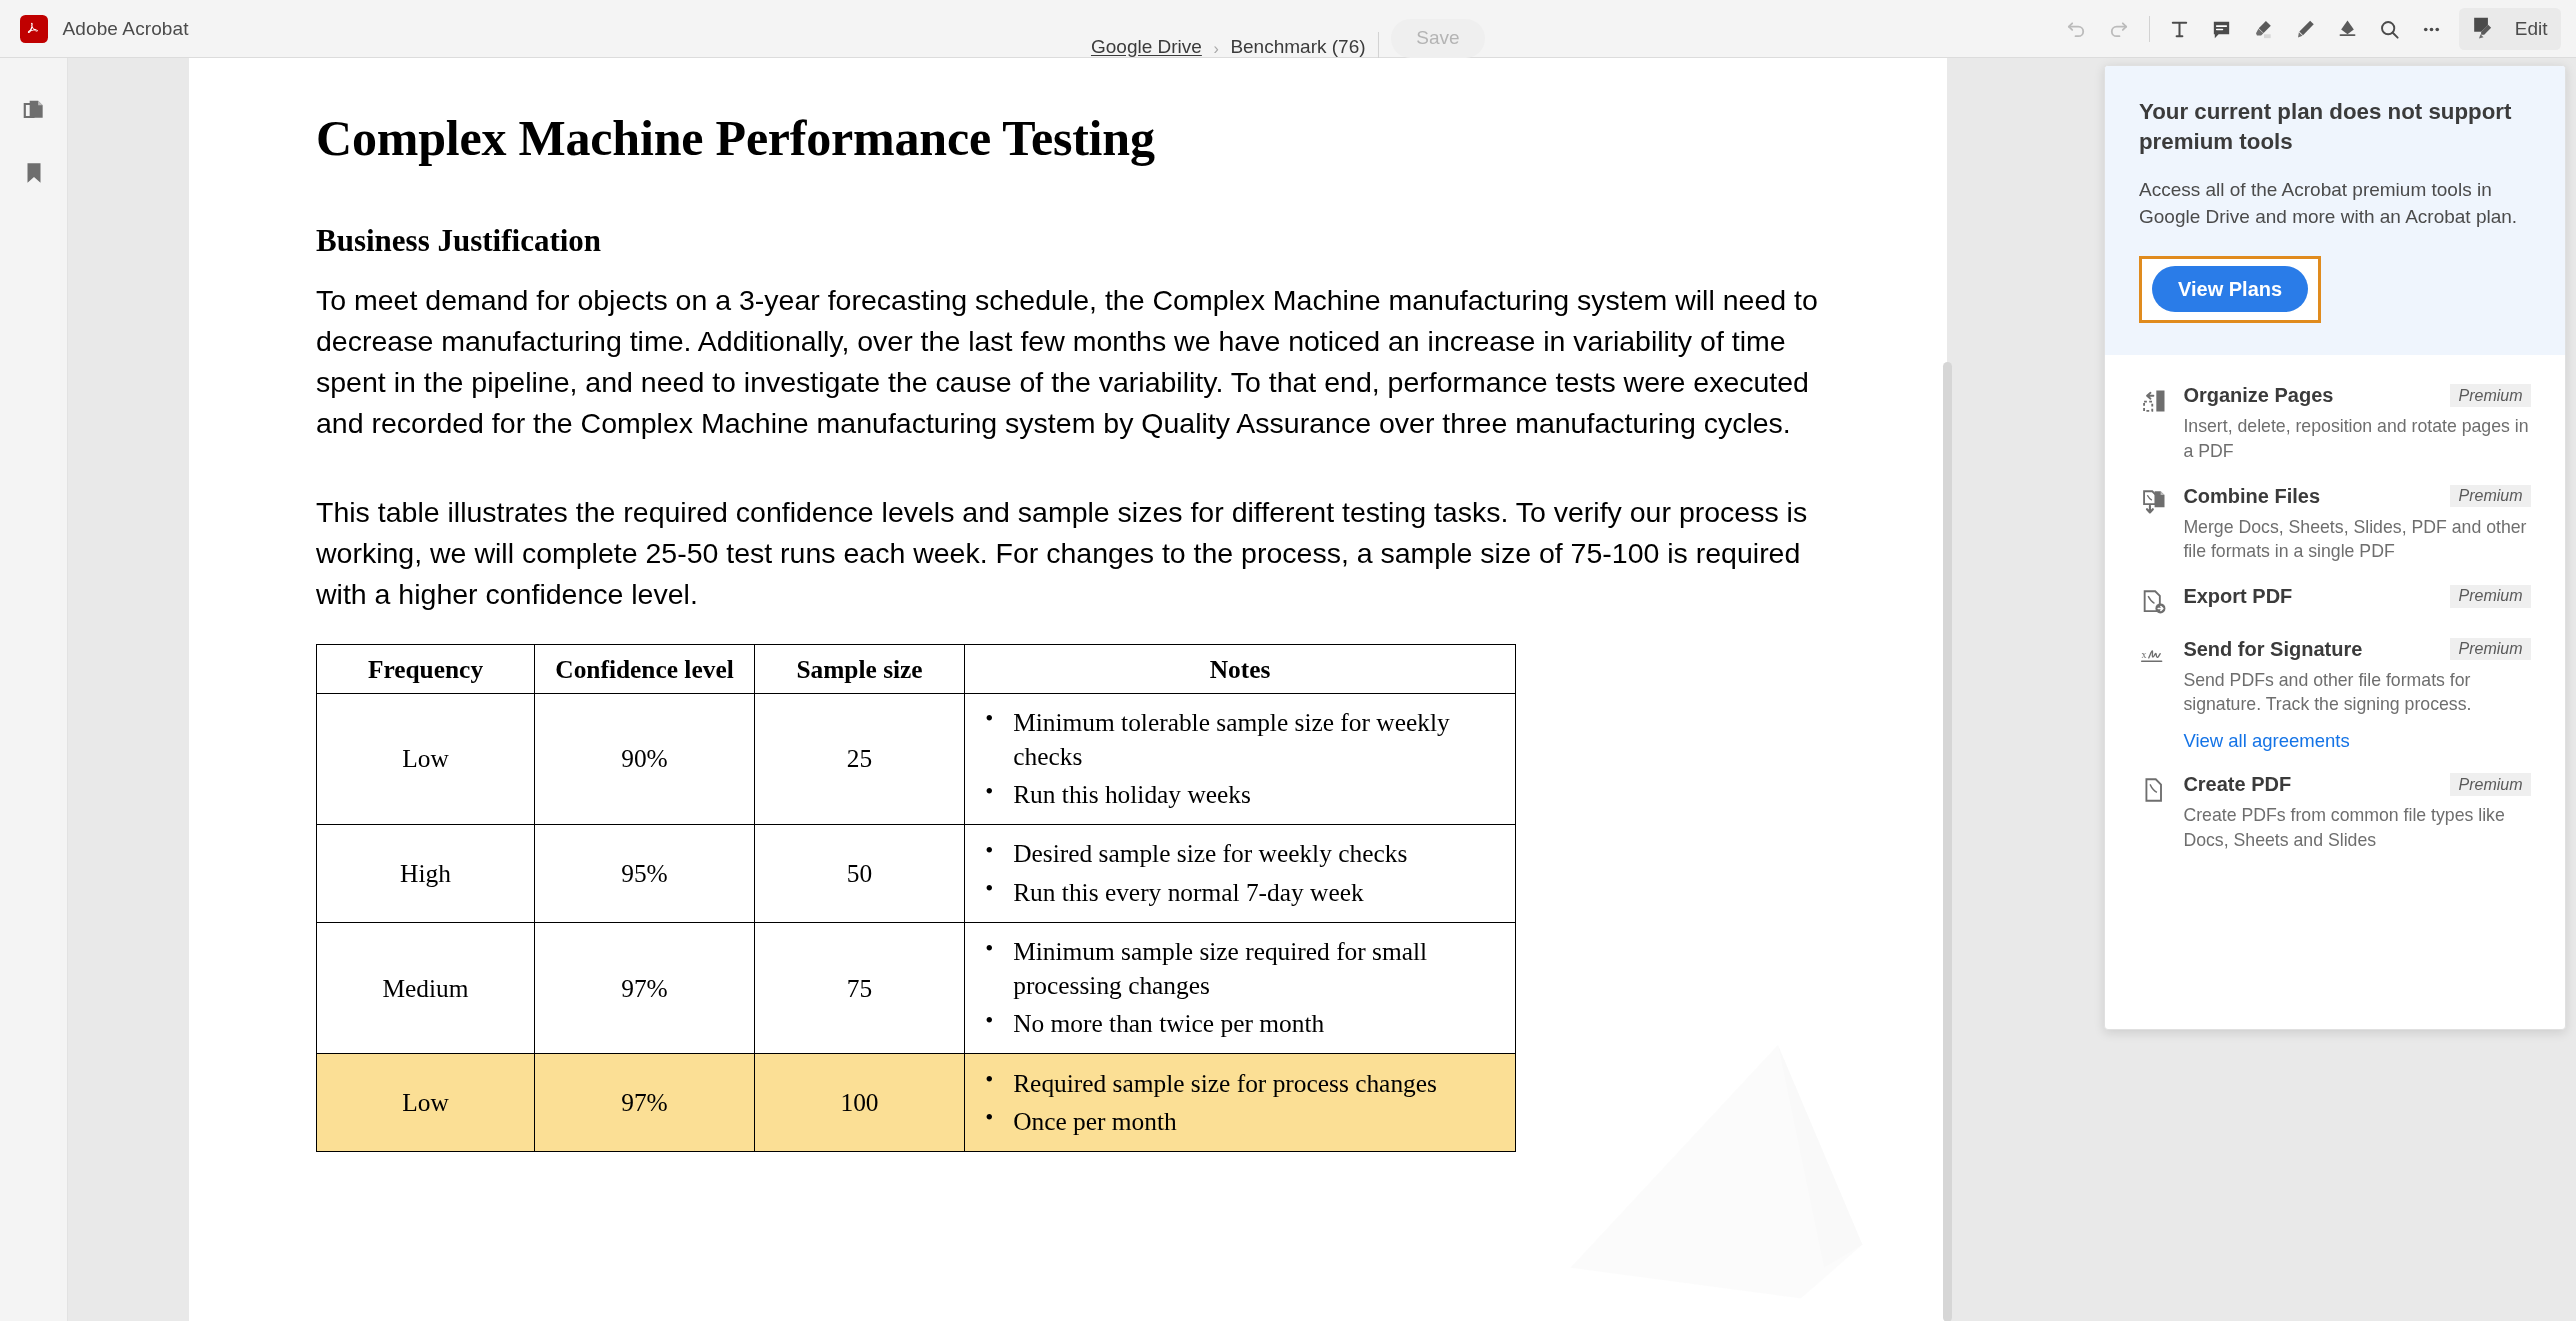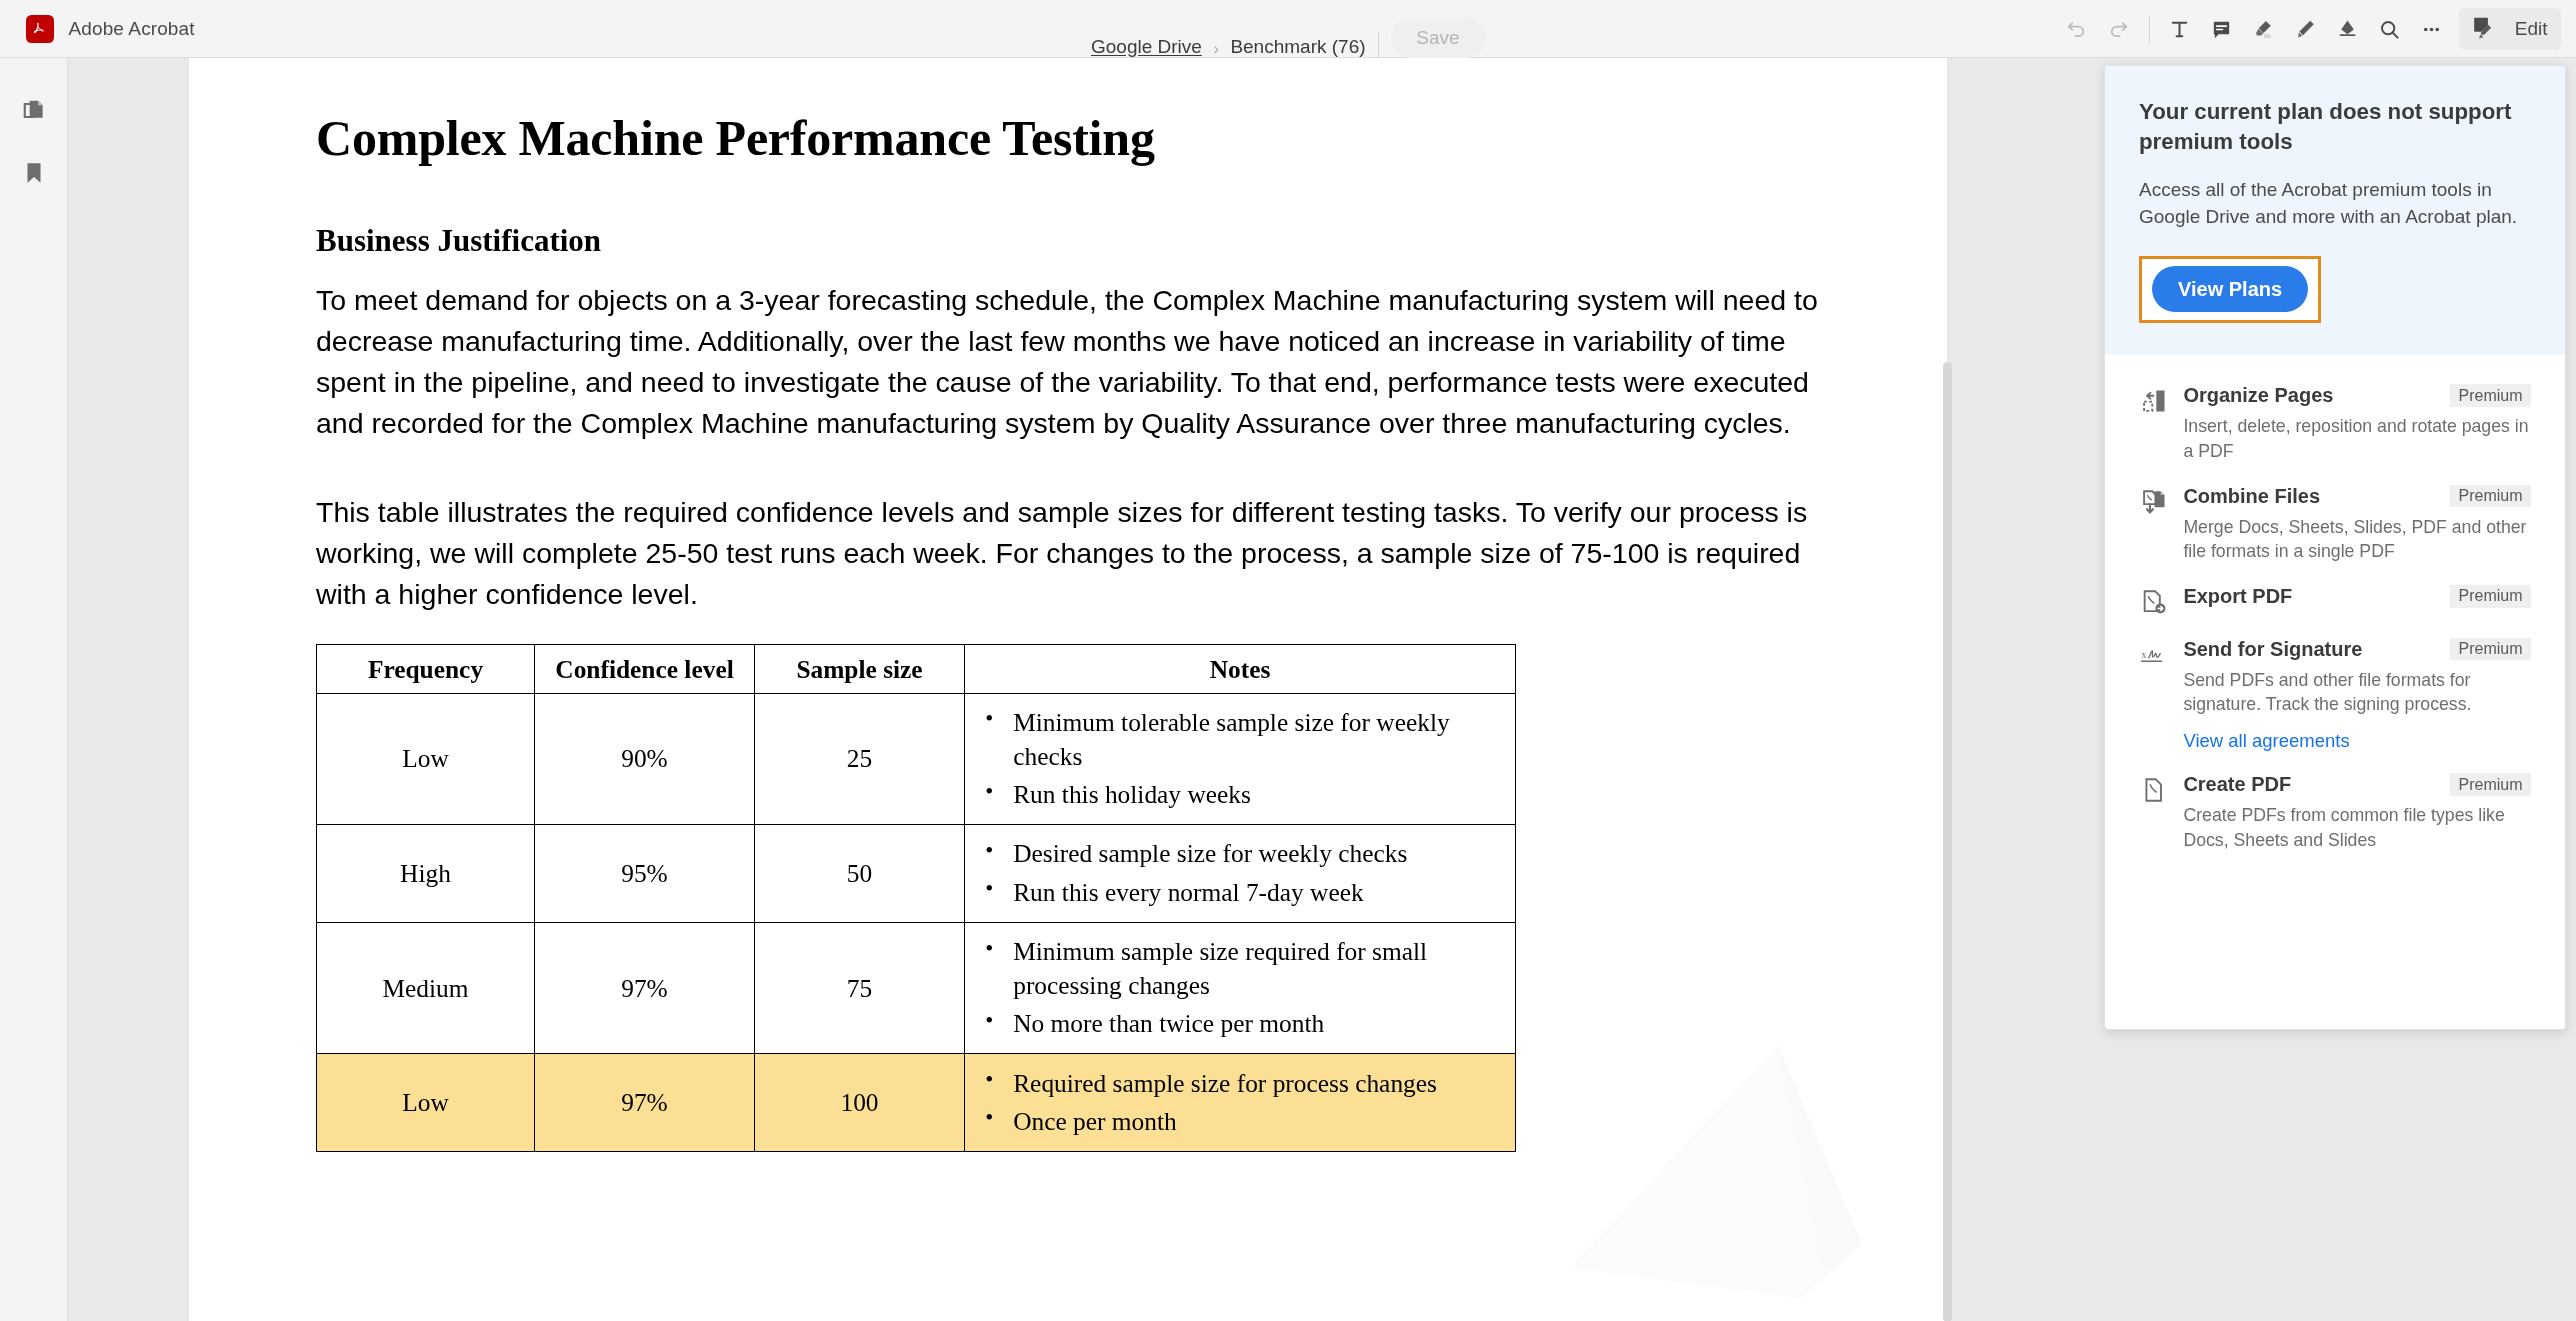--- a/index.html
+++ b/index.html
@@ -11,21 +11,21 @@
   }
 
   
   .app-header {
     position: absolute; top: 0; left: 0;
     width: 2576px; height: 58px;
     background: #f4f4f4;
     border-bottom: 0.8px solid #dcdcdc;
     display: flex; align-items: center;
   }
-  .brand { display: flex; align-items: center; margin-left: 26px; }
+  .brand { display: flex; align-items: center; margin-left: 20px; }
   .acrobat-logo {
     width: 28px; height: 28px; border-radius: 5.4px;
     background: #c00000; position: relative;
     display: flex; align-items: center; justify-content: center;
   }
   .acrobat-logo svg { width: 18.5px; height: 18.5px; }
   .brand-name {
     margin-left: 14.6px; font-size: 19px; color: #4b4b4b;
     letter-spacing: 0.1px;
   }
@@ -205,20 +205,21 @@
     width: 29px; min-width: 29px; padding-top: 3.1px;
     display: flex; justify-content: center;
   }
   .tool-txt { flex: 1; }
   .tool-head { display: flex; align-items: flex-start; justify-content: space-between; }
   .tool-name { font-size: 20px; font-weight: bold; color: #3b3b3b; }
   .badge {
     background: #efefef; color: #5a5a5a; font-size: 16px;
     padding: 2.3px 8.5px; border-radius: 0; white-space: nowrap;
     margin-left: 10.8px;
+    font-style: italic;
   }
   .tool-desc {
     font-size: 17.7px; color: #6e6e6e; line-height: 1.38; margin-top: 7px;
   }
   .tool-link {
     display: inline-block; margin-top: 13px; font-size: 18.5px;
     color: #1473e6; cursor: pointer;
   }
 </style>
 </head>

